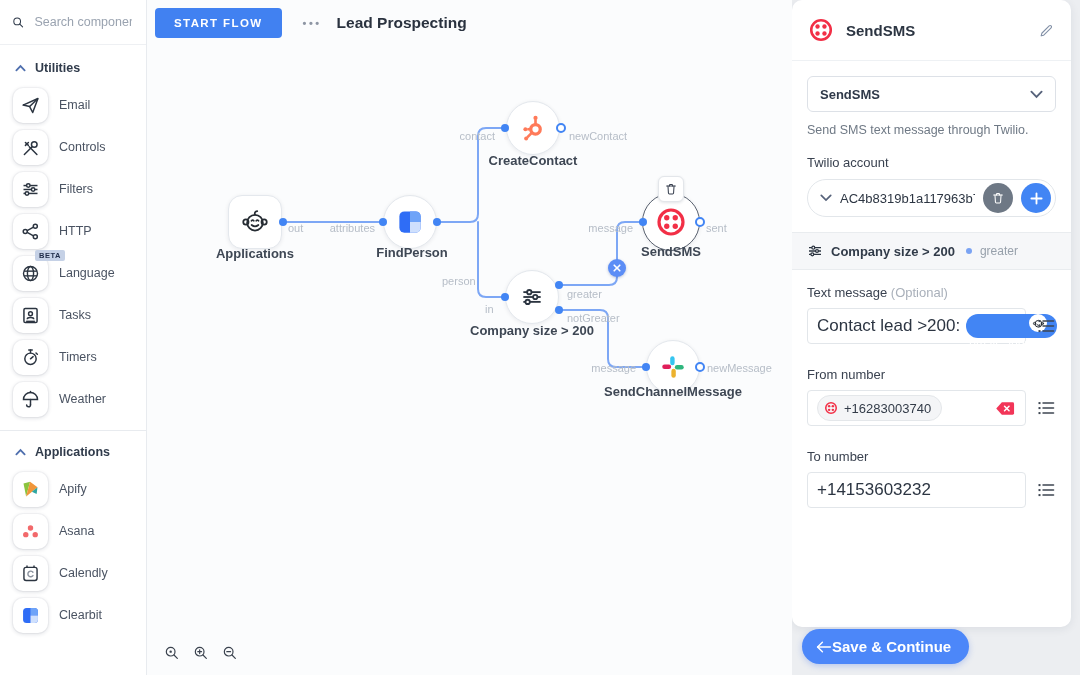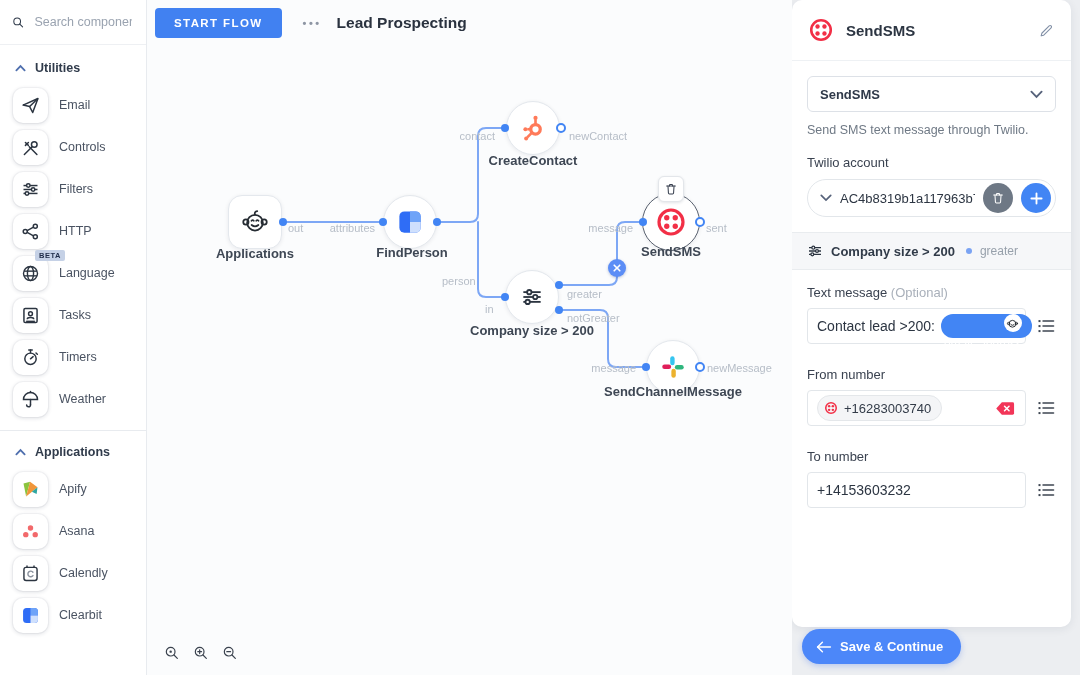--- a/index.html
+++ b/index.html
@@ -73,33 +73,33 @@
     display:flex; align-items:center; gap:8px; padding:0 15px; cursor:pointer; }
   .filter-label { font-size:13px; font-weight:700; color:#313b49; }
   .filter-dot { width:6px; height:6px; border-radius:50%; background:#7aa3f3; margin-left:3px; }
   .filter-cond { font-size:12px; color:#97a0ab; }
   .fields { padding:15px 15px 0; }
   .field-label { font-size:13px; color:#3a4250; margin:0 0 8px; }
   .optional { color:#a9b0ba; }
   .field-row { display:flex; align-items:center; gap:10px; margin-bottom:23px; }
   .input-box { flex:1; min-width:0; height:36px; border:1px solid #e2e6ea; border-radius:4px; background:#fff;
     display:flex; align-items:center; padding:0 9px; gap:6px; cursor:text; }
-  .input-text { font-size:14px; color:#2c3542; white-space:nowrap; }
+  .input-text { font-size:17px; color:#2c3542; white-space:nowrap; }
   .var-chip { display:flex; align-items:flex-end; gap:5px; background:#4285f4; border-radius:999px; height:24px;
     padding:0 10px 0 3px; color:#fff; font-size:12px; cursor:pointer; white-space:nowrap;flex-direction:column; }
   .chip-avatar { width:18px; height:18px; border-radius:50%; background:#fff; display:flex; align-items:center; justify-content:center; flex:none; }
   .num-chip { display:flex; align-items:center; gap:6px; background:#f4f5f7; border:1px solid #e4e7ea; border-radius:999px;
     height:26px; padding:0 10px 0 6px; font-size:13px; color:#333c49; cursor:pointer; white-space:nowrap; }
   .bksp-btn { background:none; border:none; padding:0; margin-left:auto; cursor:pointer; }
   .list-btn { background:none; border:none; padding:0; width:20px; height:20px; flex:none; cursor:pointer; }
   .panel-footer { height:48px; flex:none; display:flex; align-items:flex-start; padding:2px 0 0 10px; }
   .save-btn { height:35px; min-width:138px; border:none; border-radius:999px; background:#4c87f9; color:#fff;
     display:flex; align-items:center; padding:0 18px 0 14px; cursor:pointer; font-family:inherit;
     box-shadow:0 2px 6px rgba(60,110,230,.3); }
-  .save-label { flex:1; text-align:center; font-size:13px; font-weight:600;margin-left:8px; }
+  .save-label { flex:1; text-align:center; font-size:15px; font-weight:600; }
 </style>
 </head>
 <body>
 
 <aside class="sidebar">
   <div class="search-row">
     <svg width="15" height="15" viewBox="0 0 24 24" fill="none" stroke="#2f3a4a" stroke-width="2" stroke-linecap="round">
         <circle cx="10" cy="10" r="6.5"></circle>
         <line x1="15" y1="15" x2="20.5" y2="20.5"></line>
       </svg>

